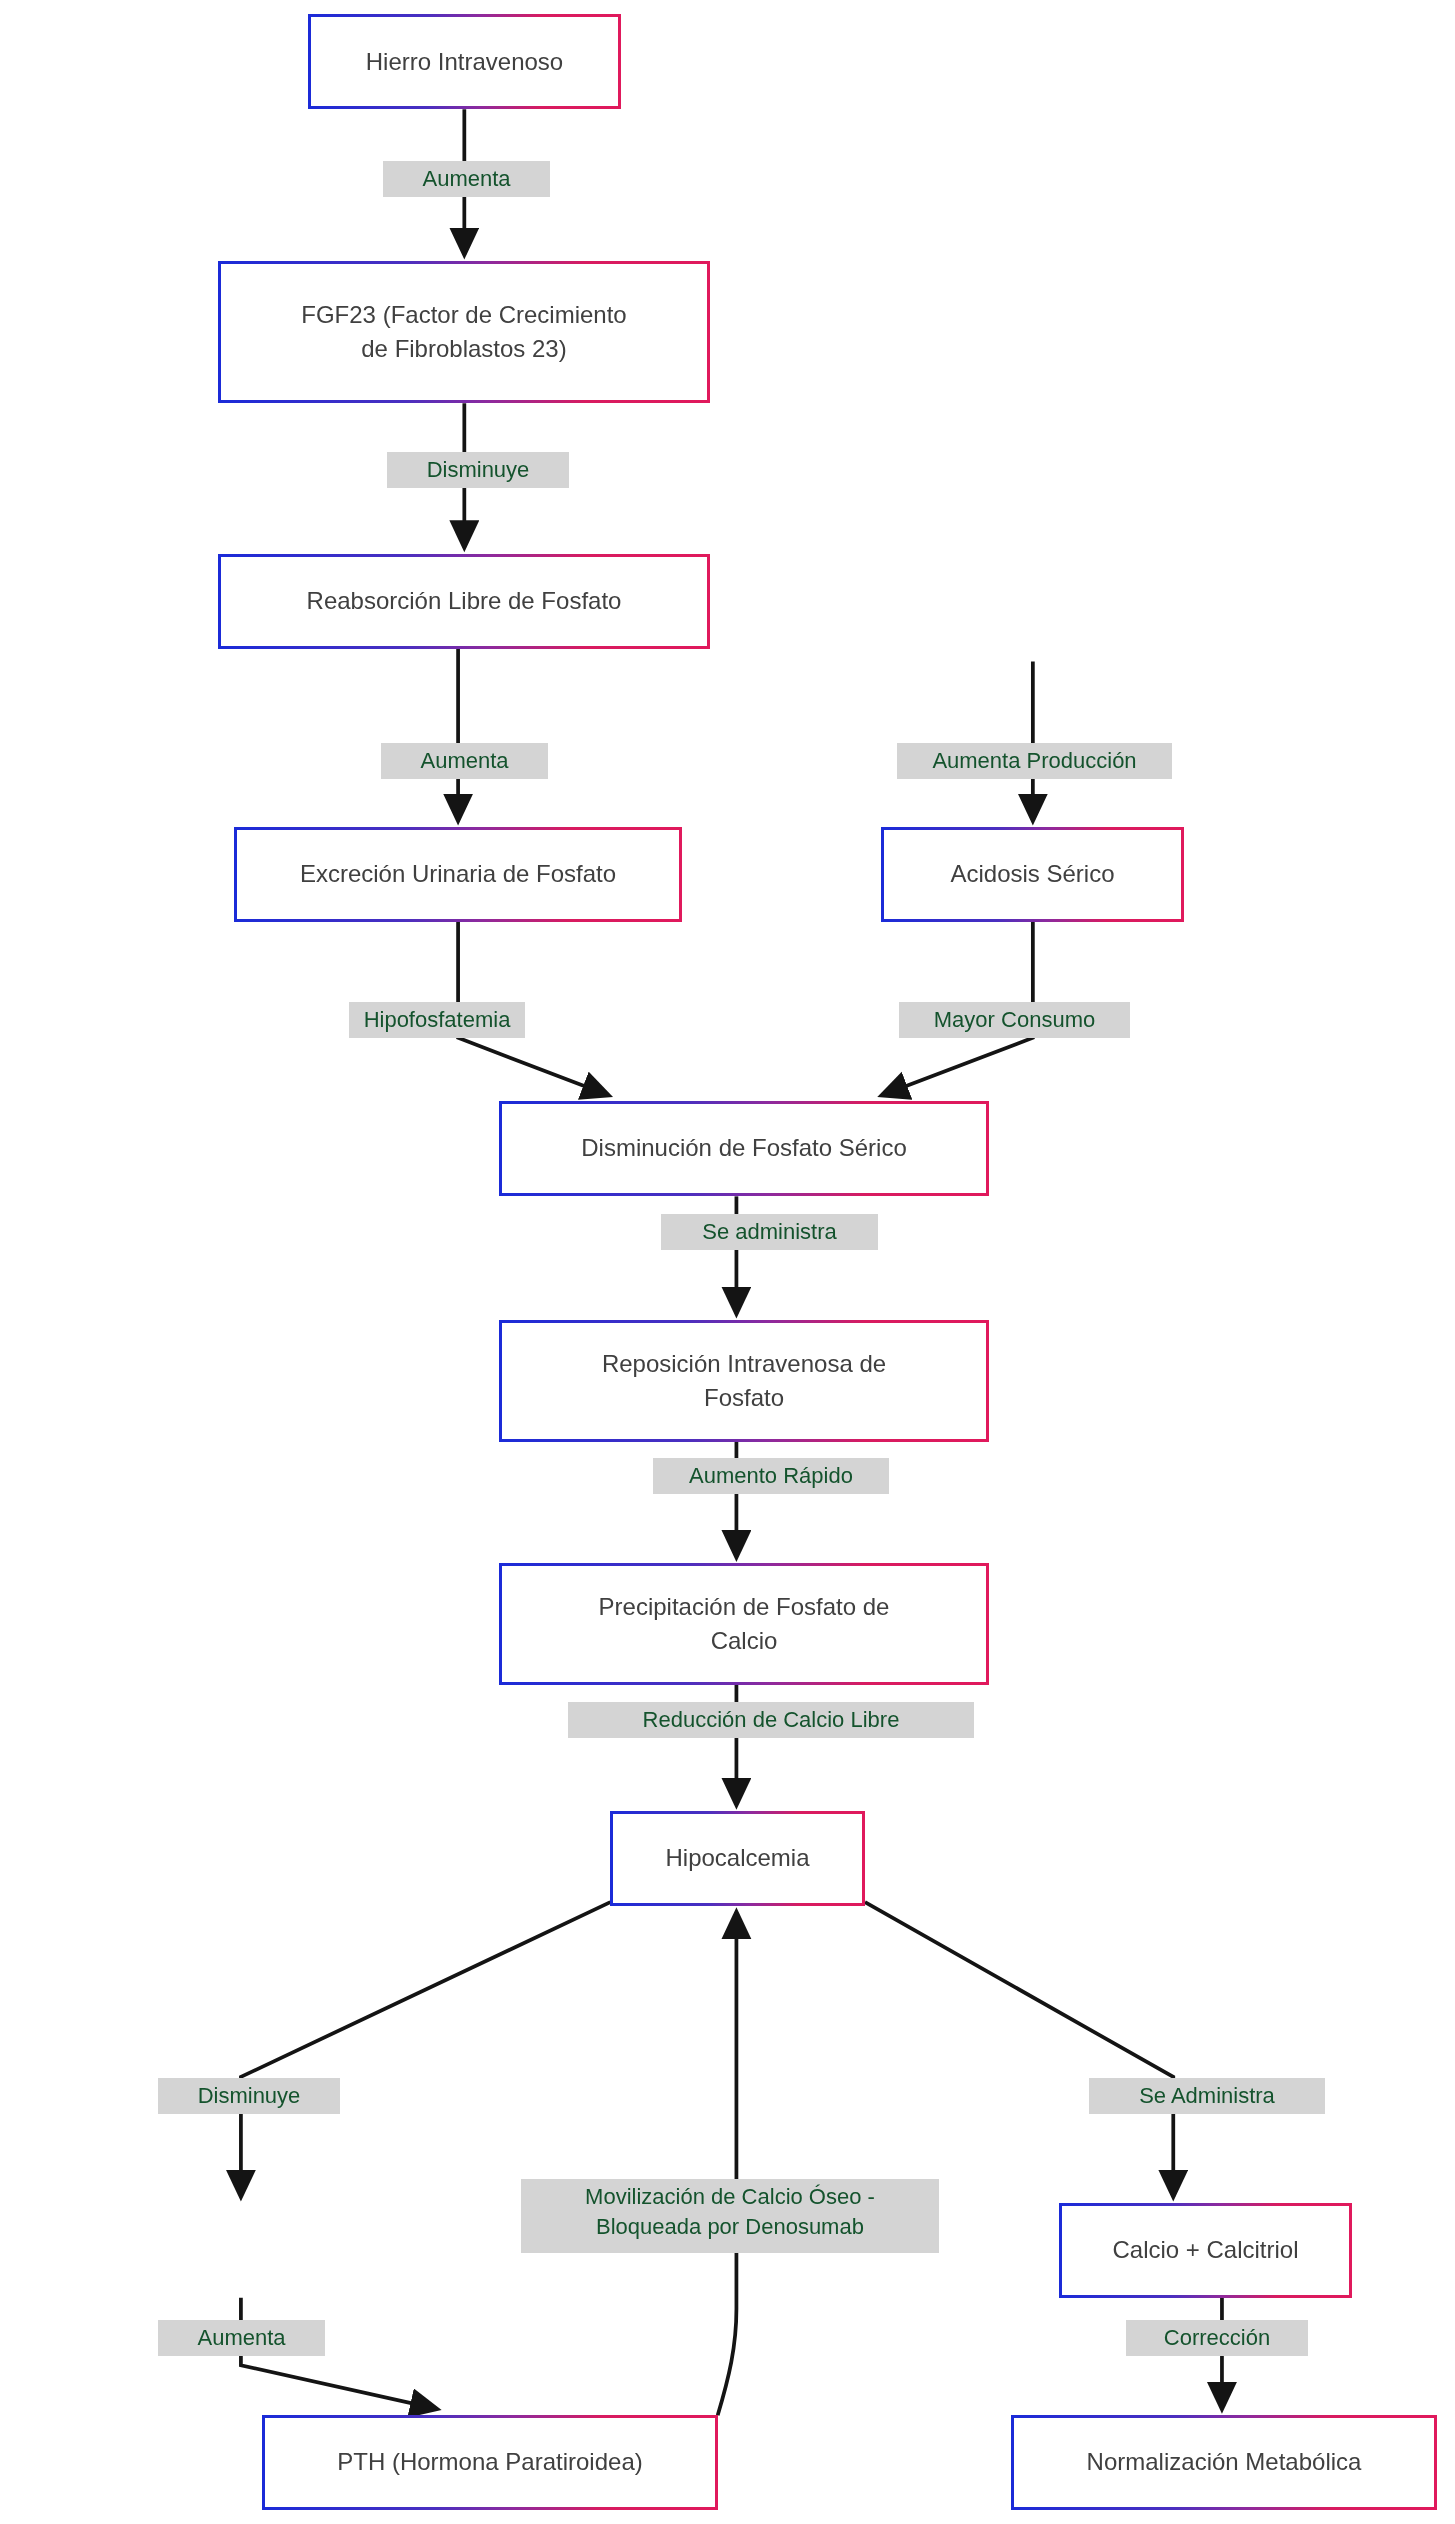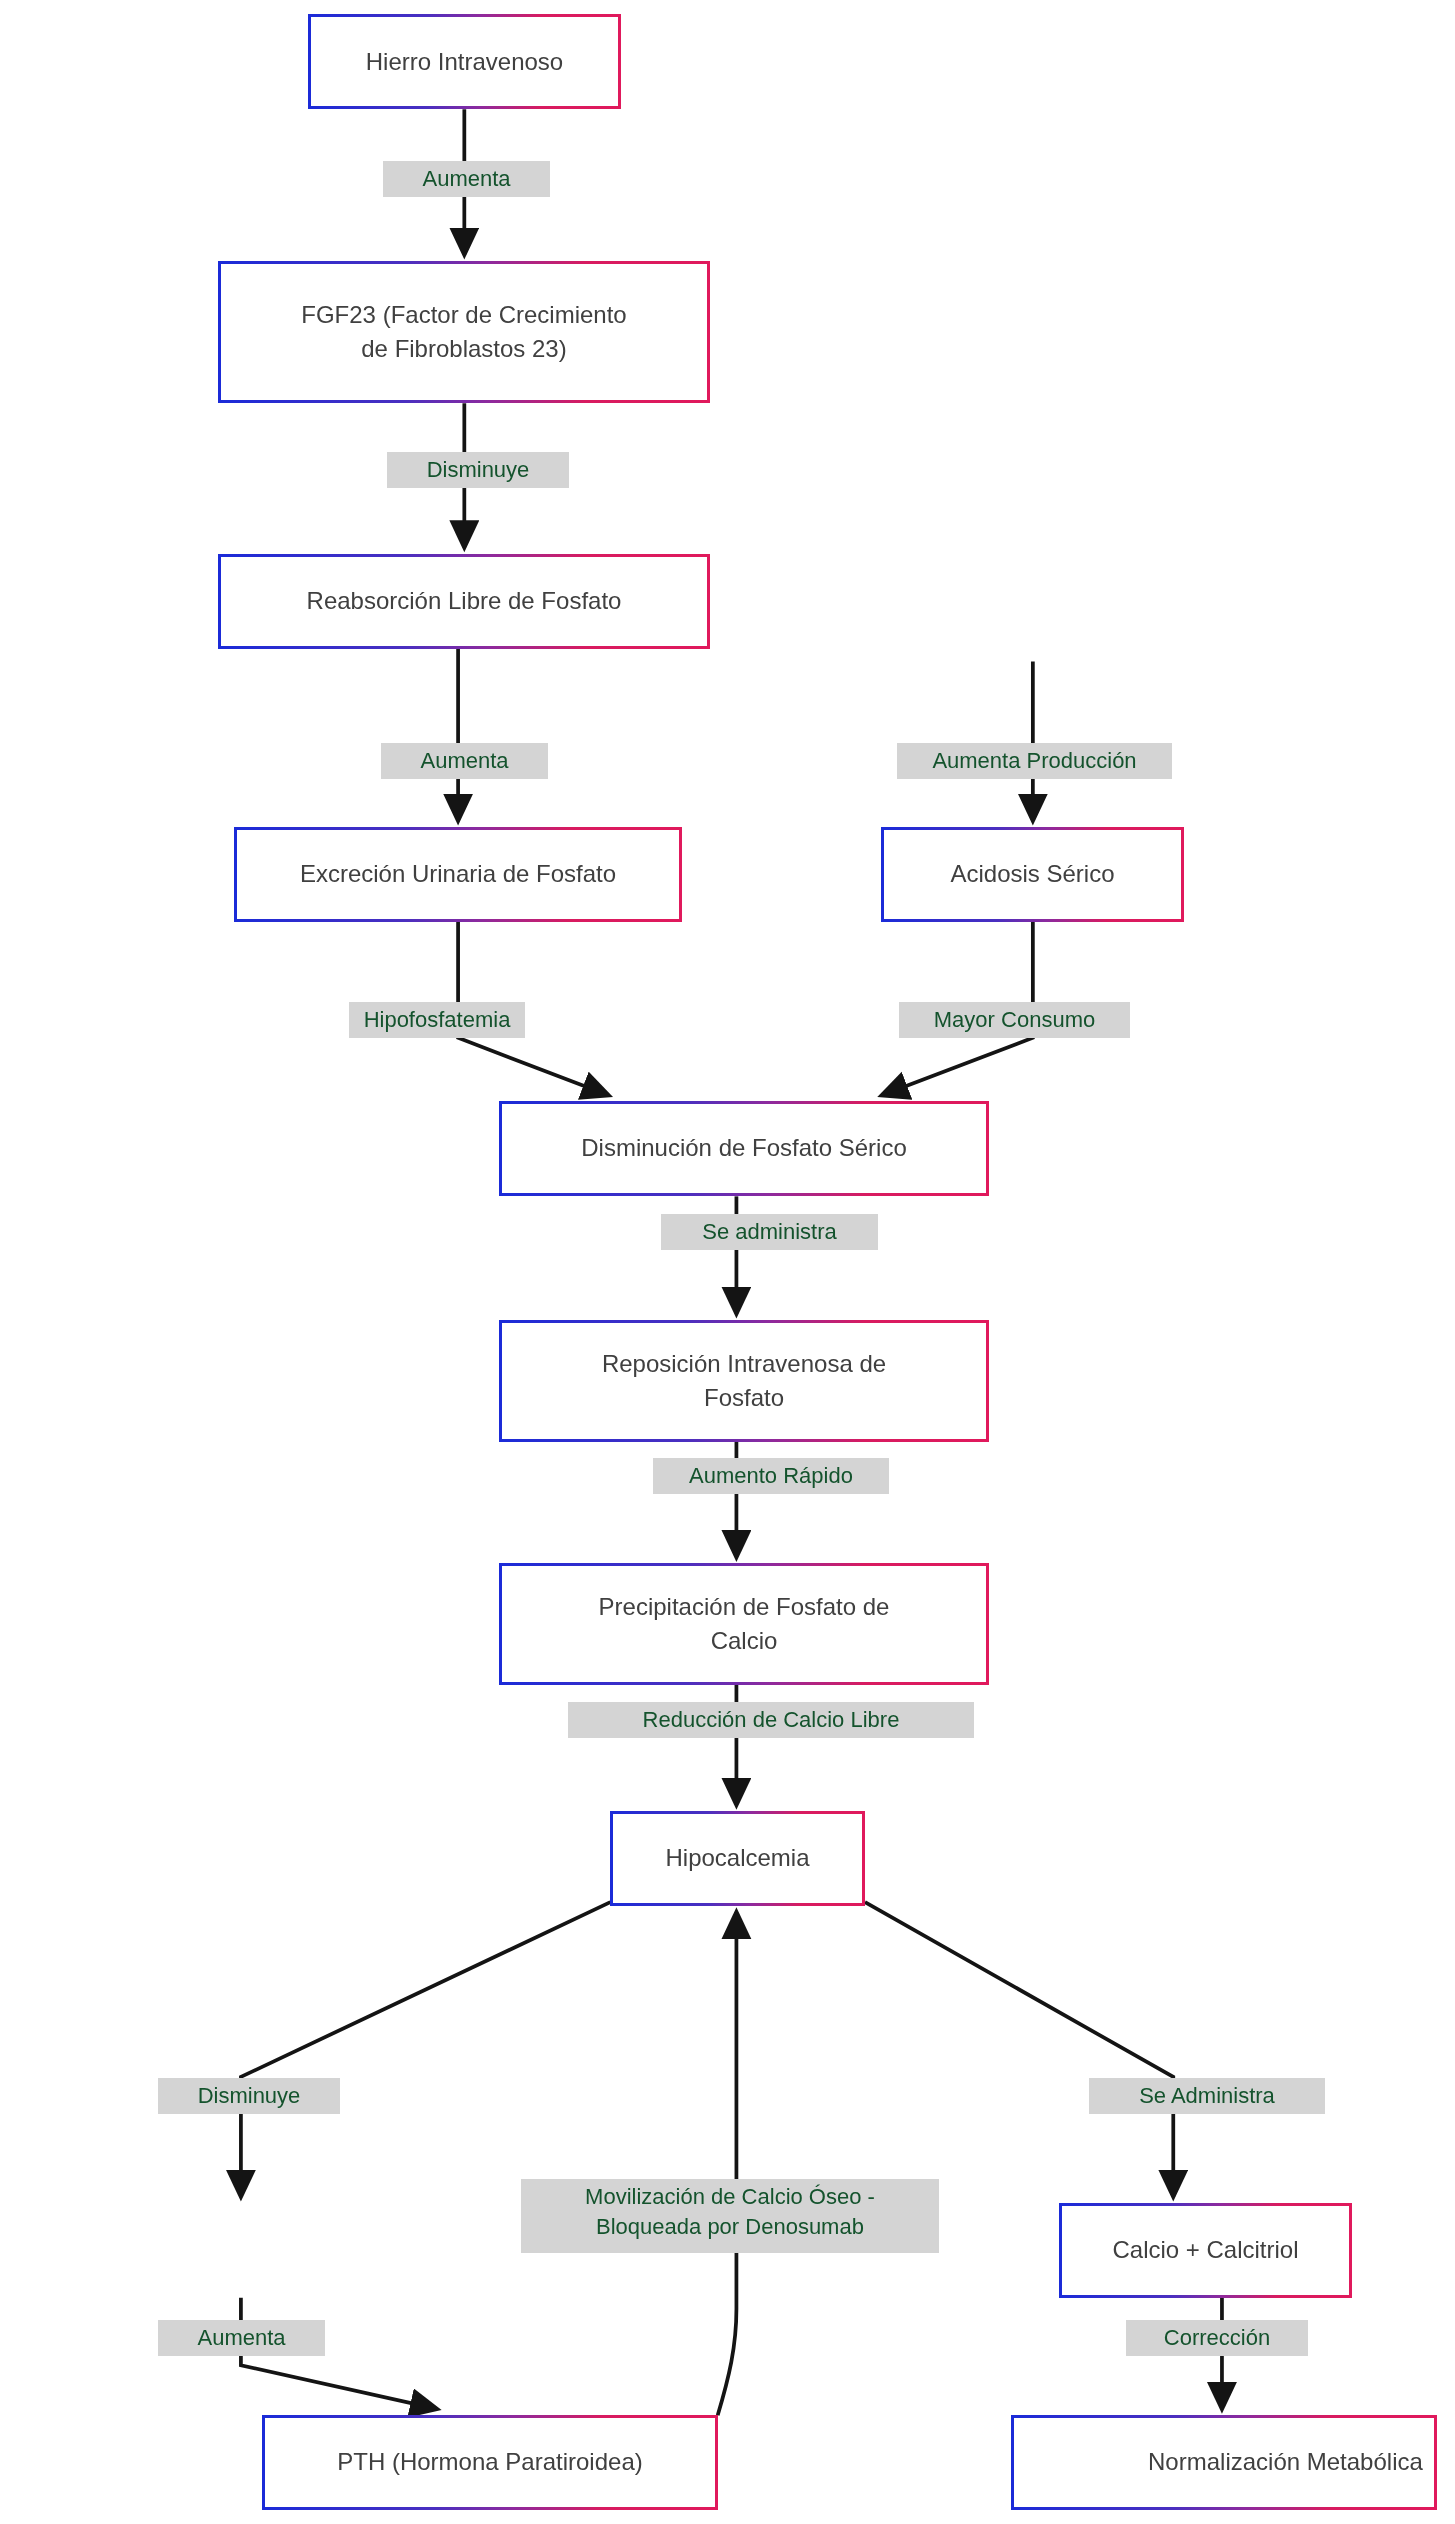--- a/index.html
+++ b/index.html
@@ -114,21 +114,21 @@
 
 
   <div class="nodebox" style="left:1059px;top:2203px;width:293px;height:95px;">
       <span>Calcio + Calcitriol</span>
     </div>
 
   <div class="nodebox" style="left:262px;top:2415px;width:456px;height:95px;">
       <span>PTH (Hormona Paratiroidea)</span>
     </div>
 
-  <div class="nodebox" style="left:1011px;top:2415px;width:426px;height:95px;justify-content:flex-end;">
+  <div class="nodebox" style="left:1011px;top:2415px;width:426px;height:95px;">
       <span>Normalización Metabólica</span>
     </div>
 
   <div class="edgelabel" style="left:383px;top:161px;width:167px;height:36px;">Aumenta</div>
   <div class="edgelabel" style="left:387px;top:452px;width:182px;height:36px;">Disminuye</div>
   <div class="edgelabel" style="left:381px;top:743px;width:167px;height:36px;">Aumenta</div>
   <div class="edgelabel" style="left:897px;top:743px;width:275px;height:36px;">Aumenta Producción</div>
   <div class="edgelabel" style="left:349px;top:1002px;width:176px;height:36px;">Hipofosfatemia</div>
   <div class="edgelabel" style="left:899px;top:1002px;width:231px;height:36px;">Mayor Consumo</div>
   <div class="edgelabel" style="left:661px;top:1214px;width:217px;height:36px;">Se administra</div>

